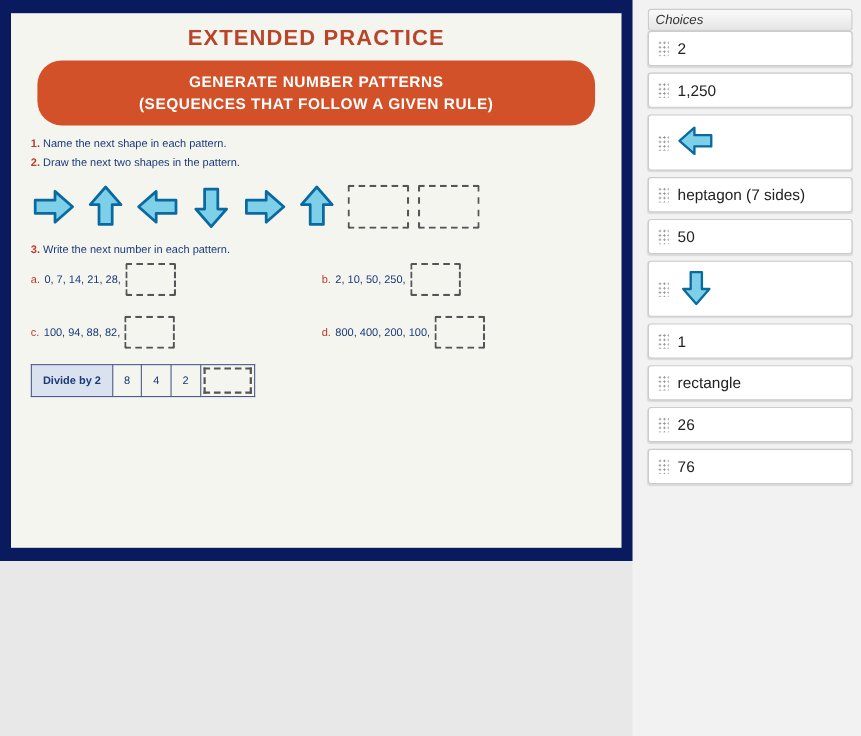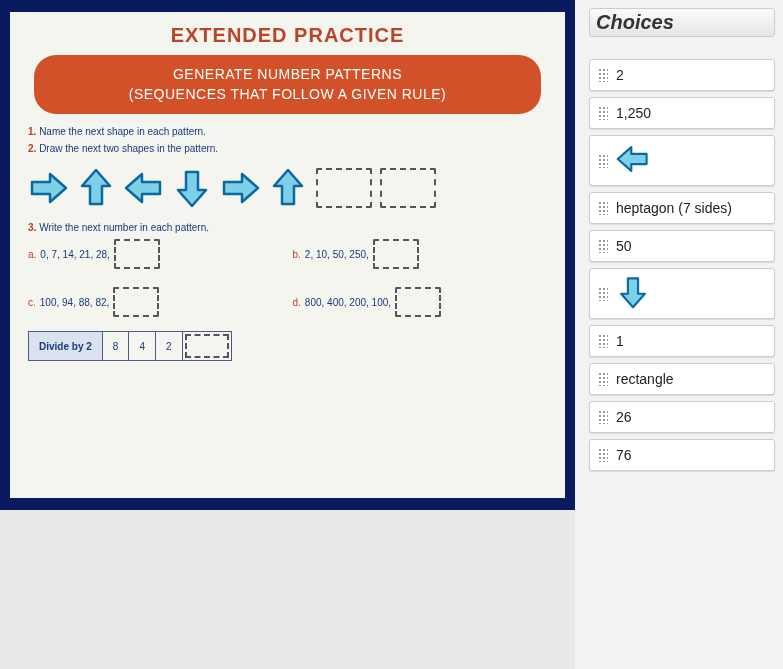--- a/index.html
+++ b/index.html
@@ -33,21 +33,21 @@
     font-size: 20px;
     letter-spacing: 1px;
     margin-bottom: 8px;
   }
   .subtitle-bar {
     background: #d35128;
     color: #fff;
     border-radius: 22px;
     padding: 10px 18px;
     text-align: center;
-    font-weight: 400;
+    font-weight: 700;
     font-size: 14px;
     line-height: 1.4;
     margin: 0 6px 12px 6px;
     letter-spacing: 0.5px;
   }
   .q-text {
     font-size: 10px;
     color: #1a3a7a;
     margin: 6px 0 4px 0;
   }
@@ -119,28 +119,27 @@
   }
 
   
   .choices-panel {
     flex: 1;
     padding: 8px 8px 8px 14px;
     background: #f2f2f2;
   }
   .choices-title {
     font-style: italic;
-    font-size: 20px;
+    font-size: 12px;
     color: #333;
-    margin-bottom: 22px;
+    margin-bottom: 0;
     padding: 2px 6px;
     background: linear-gradient(#fafafa,#e6e6e6);
     border: 1px solid #ccc;
     border-radius: 3px;
-    font-weight: bold;
   }
   .choice {
     background: #fff;
     border: 1px solid #ccc;
     border-radius: 3px;
     padding: 6px 8px;
     margin-bottom: 6px;
     font-size: 14px;
     color: #222;
     display: flex;

